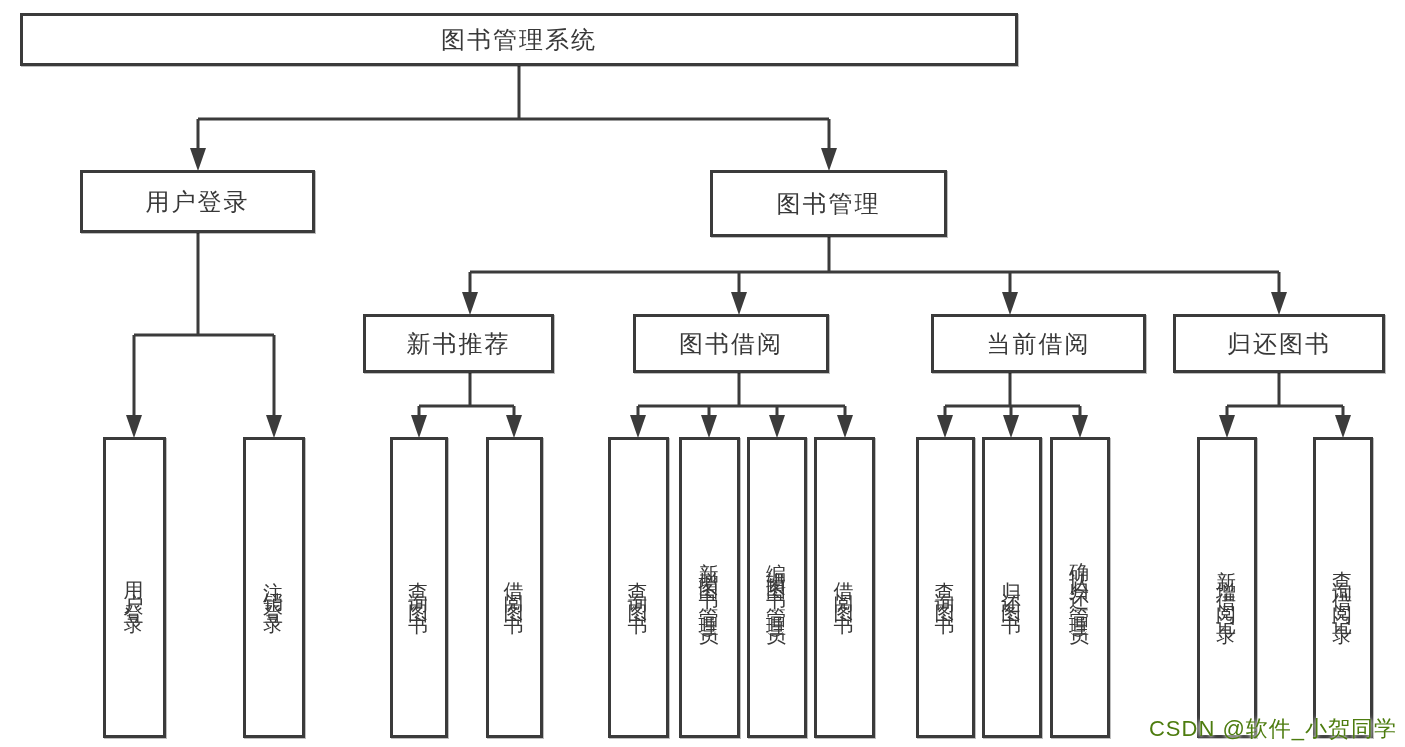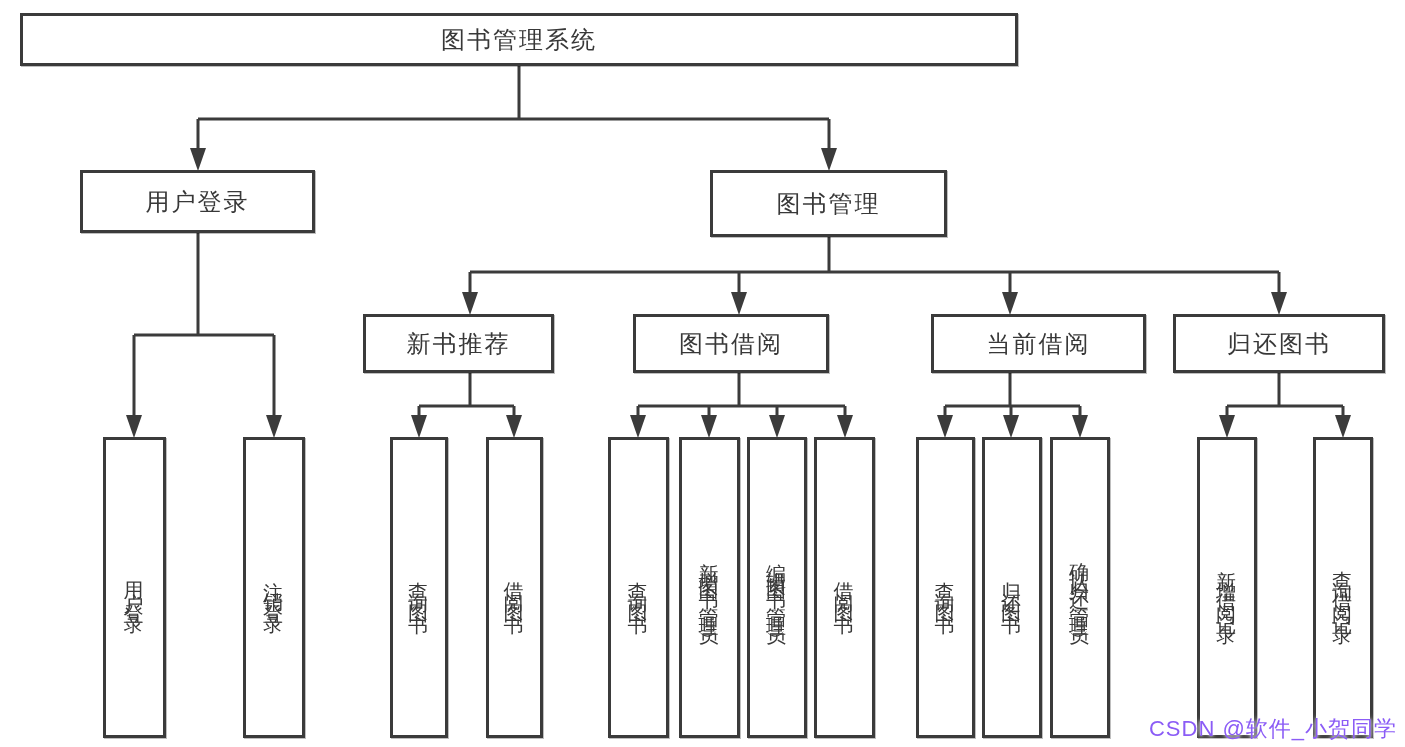--- a/index.html
+++ b/index.html
@@ -71,21 +71,21 @@
   .leaf-10 { left: 982px;  width: 60px; }
   .leaf-11 { left: 1050px; width: 60px; letter-spacing: 9px; }
   .leaf-12 { left: 1197px; width: 60px; }
   .leaf-13 { left: 1313px; width: 60px; }
   .watermark {
     position: absolute;
     right: 8px;
     top: 714px;
     font-size: 22px;
     letter-spacing: 1px;
-    color: #8b5cf6;
+    color: #4d7c0f;
     text-shadow: 0 0 3px rgba(255,255,255,0.95), 0 0 6px rgba(255,255,255,0.8);
     z-index: 10;
     white-space: nowrap;
   }
 </style>
 </head>
 <body>
 
 <div class="canvas">
 

